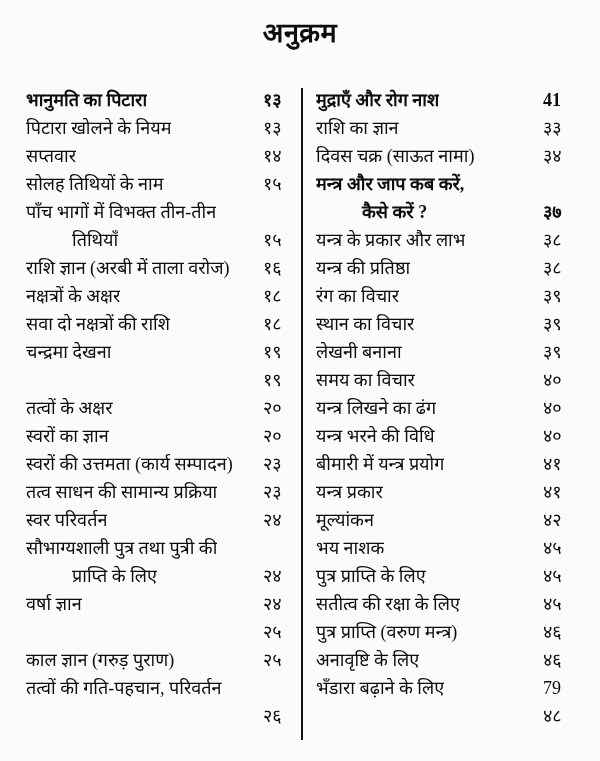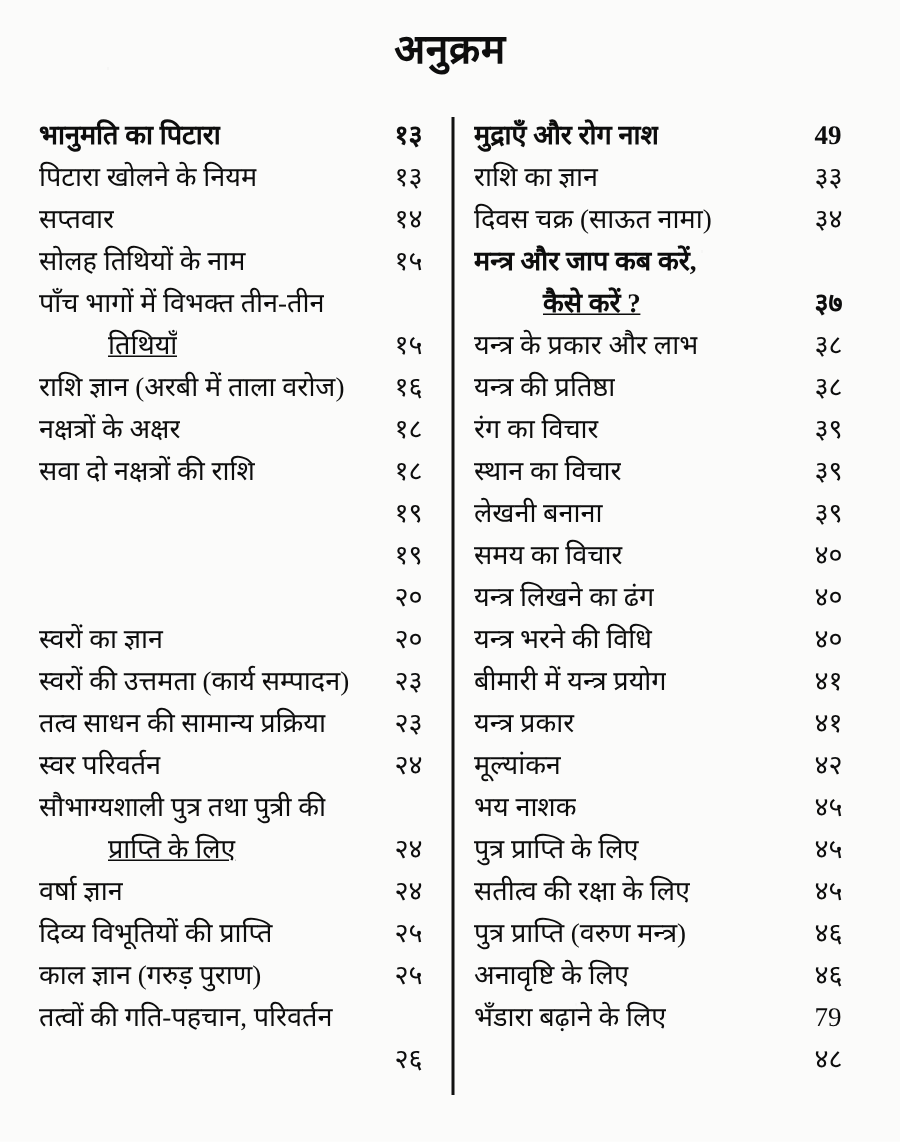--- a/index.html
+++ b/index.html
@@ -38,21 +38,21 @@
     width: 600px;
     text-align: center;
     font-size: 27px;
     font-weight: 700;
     letter-spacing: .5px;
     line-height: 1.15;
   }
 
   .toc {
     position: absolute;
-    top: 76px;
+    top: 86px;
     left: 0;
     width: 600px;
     height: 660px;
     display: flex;
     align-items: flex-end;
   }
 
   .col {
     box-sizing: border-box;
     height: 100%;
@@ -96,21 +96,21 @@
     font-size: 18px;
     font-weight: 400;
     flex: 0 0 auto;
     text-align: left;
     width: 34px;
   }
   .entry.bold .pageno { font-weight: 700; }
   .col-left  .pageno { width: 32px; margin-left: 20px; }
   .col-right .pageno { width: 32px; }
 
-  .line.cont .label { padding-left: 46px; text-decoration: underline; }
+  .line.cont .label { padding-left: 46px; }
   .line.no-num .pageno { visibility: hidden; }
 </style>
 </head>
 <body style="background: rgb(251, 251, 250); color: rgb(13, 13, 13);">
 
 <div class="page-grain"></div>
 
 <div class="page-title">अनुक्रम</div>
 
 <div class="toc">
@@ -171,32 +171,34 @@
       </div>
       <div class="entry">
         <div class="line">
           <span class="label">सवा दो नक्षत्रों की राशि</span>
           <span class="spacer"></span>
           <span class="pageno">१८</span>
         </div>
       </div>
       <div class="entry">
         <div class="line">
+          <span class="label">चन्द्रमा देखना</span>
           <span class="spacer"></span>
           <span class="pageno">१९</span>
         </div>
       </div>
       <div class="entry">
         <div class="line">
           <span class="spacer"></span>
           <span class="pageno">१९</span>
         </div>
       </div>
       <div class="entry">
         <div class="line">
+          <span class="label">तत्वों के अक्षर</span>
           <span class="spacer"></span>
           <span class="pageno">२०</span>
         </div>
       </div>
       <div class="entry">
         <div class="line">
           <span class="label">स्वरों का ज्ञान</span>
           <span class="spacer"></span>
           <span class="pageno">२०</span>
         </div>
@@ -236,21 +238,20 @@
       </div>
       <div class="entry">
         <div class="line">
           <span class="label">वर्षा ज्ञान</span>
           <span class="spacer"></span>
           <span class="pageno">२४</span>
         </div>
       </div>
       <div class="entry">
         <div class="line">
-          <span class="label">दिव्य विभूतियों की प्राप्ति</span>
           <span class="spacer"></span>
           <span class="pageno">२५</span>
         </div>
       </div>
       <div class="entry">
         <div class="line">
           <span class="label">काल ज्ञान (गरुड़ पुराण)</span>
           <span class="spacer"></span>
           <span class="pageno">२५</span>
         </div>
@@ -266,21 +267,21 @@
           <span class="pageno">२६</span>
         </div>
       </div>
     </div>
   <div class="divider" style="background: rgb(17, 17, 17);"></div>
   <div class="col col-right" id="col-right">
       <div class="entry bold">
         <div class="line">
           <span class="label">मुद्राएँ और रोग नाश</span>
           <span class="spacer"></span>
-          <span class="pageno">49</span>
+          <span class="pageno">41</span>
         </div>
       </div>
       <div class="entry">
         <div class="line">
           <span class="label">राशि का ज्ञान</span>
           <span class="spacer"></span>
           <span class="pageno">३३</span>
         </div>
       </div>
       <div class="entry">

